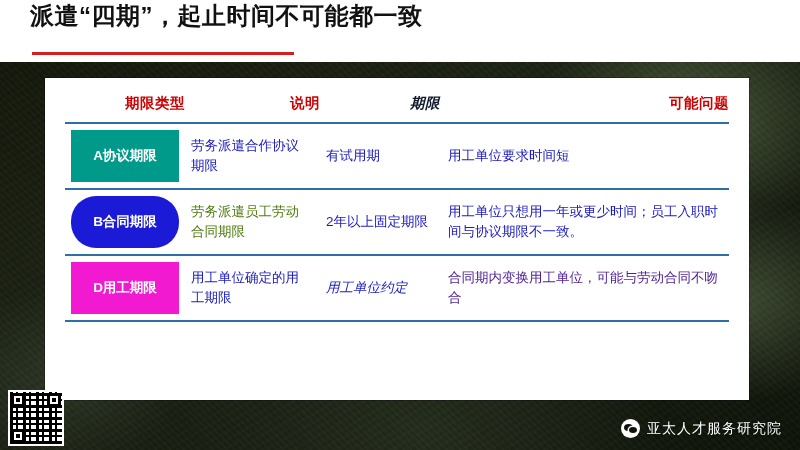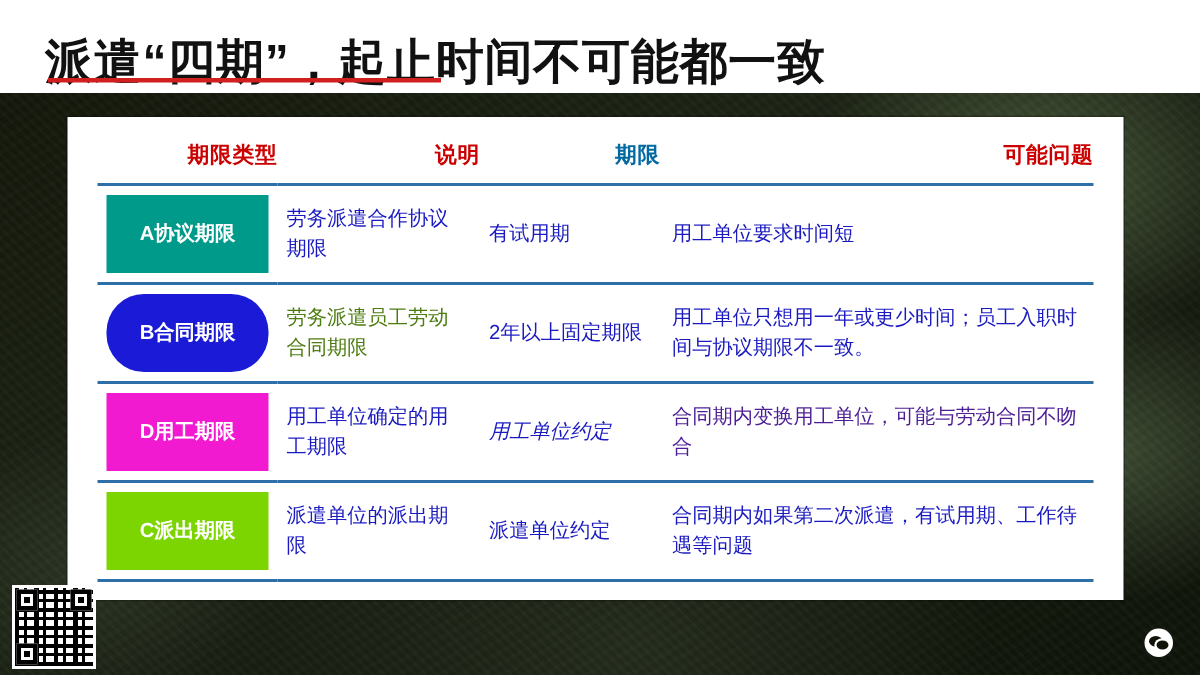--- a/index.html
+++ b/index.html
@@ -37,22 +37,22 @@
   .title-band {
     position: absolute;
     left: 0; top: 0;
     width: 800px;
     height: 62px;
     background: #ffffff;
   }
   .title-text {
     position: absolute;
     left: 30px;
-    top: 20px;
-    font-size: 32px;
+    top: 0;
+    font-size: 24px;
     font-weight: bold;
     color: #111111;
     letter-spacing: 0.5px;
     white-space: nowrap;
   }
   .title-underline {
     position: absolute;
     left: 32px;
     top: 52px;
     width: 262px;
@@ -217,21 +217,21 @@
     <colgroup>
       <col class="c0">
         <col class="c1">
         <col class="c2">
         <col class="c3">
     </colgroup>
     <thead>
       <tr>
         <th style="color: rgb(204, 0, 0); border-bottom-color: rgb(46, 111, 168);">期限类型</th>
         <th style="color: rgb(204, 0, 0); border-bottom-color: rgb(46, 111, 168);">说明</th>
-        <th style="color: #0369a1; border-bottom-color: rgb(46, 111, 168);">期限</th>
+        <th style="color: #0f172a; border-bottom-color: rgb(46, 111, 168); font-style: italic;">期限</th>
         <th style="color: rgb(204, 0, 0); border-bottom-color: rgb(46, 111, 168);">可能问题</th>
       </tr>
     </thead>
     <tbody>
       <tr>
         <td style="border-bottom-color: rgb(46, 111, 168);">
           <div class="label-cell" id="lbl0" style="background: rgb(0, 154, 138);">A协议期限</div>
         </td>
         <td style="border-bottom-color: rgb(46, 111, 168);">
           <div class="cell-text" style="color: rgb(26, 26, 192);">劳务派遣合作协议期限</div>
@@ -262,43 +262,30 @@
           <div class="label-cell" id="lbl2" style="background: rgb(241, 26, 208);">D用工期限</div>
         </td>
         <td style="border-bottom-color: rgb(46, 111, 168);">
           <div class="cell-text" style="color: rgb(26, 26, 192);">用工单位确定的用工期限</div>
         </td>
         <td style="border-bottom-color: rgb(46, 111, 168);">
           <div class="cell-text" style="color: rgb(26, 26, 192); font-style: italic;">用工单位约定</div>
         </td>
         <td style="border-bottom-color: rgb(46, 111, 168);">
           <div class="cell-text wide" style="color: #4c1d95;">合同期内变换用工单位，可能与劳动合同不吻合</div>
-        </td>
-      </tr>
-      <tr>
-        <td style="border-bottom-color: rgb(46, 111, 168);">
-          <div class="label-cell" id="lbl3" style="background: rgb(124, 212, 0);">C派出期限</div>
-        </td>
-        <td style="border-bottom-color: rgb(46, 111, 168);">
-          <div class="cell-text" style="color: rgb(26, 26, 192);">派遣单位的派出期限</div>
-        </td>
-        <td style="border-bottom-color: rgb(46, 111, 168);">
-          <div class="cell-text" style="color: rgb(26, 26, 192);">派遣单位约定</div>
-        </td>
-        <td style="border-bottom-color: rgb(46, 111, 168);">
-          <div class="cell-text wide" style="color: rgb(26, 26, 192);">合同期内如果第二次派遣，有试用期、工作待遇等问题</div>
         </td>
       </tr>
     </tbody>
   </table>
 </div>
 
 <div class="qr">
   <div class="qr-inner">
     <span class="qr-eye tl"></span>
     <span class="qr-eye tr"></span>
     <span class="qr-eye bl"></span>
   </div>
 </div>
 
 <div class="footer-brand">
   <span class="wechat-icon"></span>
+  <span class="footer-text">亚太人才服务研究院</span>
 </div>
 
 </body></html>

